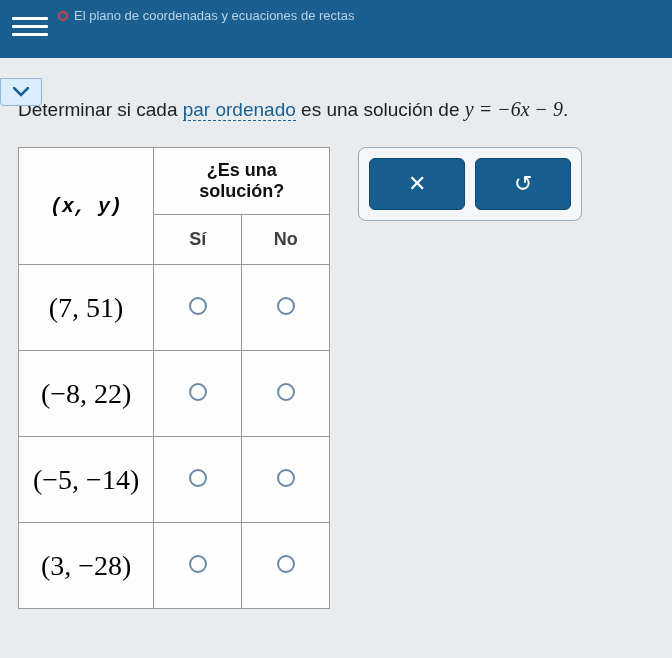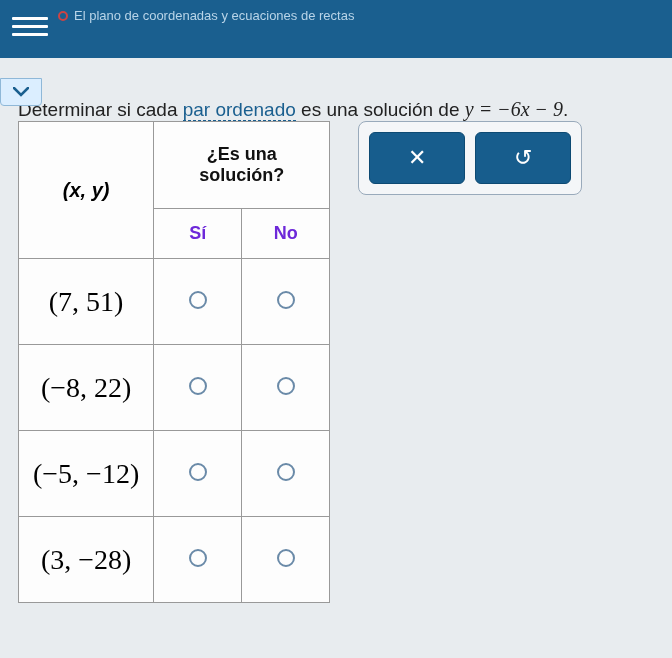--- a/index.html
+++ b/index.html
@@ -69,20 +69,21 @@
       align-items: center;
       justify-content: center;
       cursor: pointer;
     }
     .content {
       padding: 40px 18px 18px 18px;
     }
     .question {
       font-size: 19px;
       color: #222;
+      margin-bottom: 26px;
     }
     .link-term {
       color: #1a5f8f;
       border-bottom: 1px dashed #1a5f8f;
       cursor: pointer;
     }
     .eq {
       font-style: italic;
       font-family: 'Times New Roman', serif;
       font-size: 20px;
@@ -97,31 +98,31 @@
       background: #fdfdfd;
     }
     th, td {
       border: 1px solid #999;
       text-align: center;
       vertical-align: middle;
     }
     .hdr-merged {
       font-size: 18px;
       font-weight: bold;
-      padding: 22px 8px;
+      padding: 12px 8px;
       color: #111;
     }
     .col-hdr {
       font-size: 18px;
       font-weight: bold;
       padding: 14px 8px;
-      color: #6d28d9;
+      color: #404040;
     }
     .pair-hdr {
-      font-family: Liberation Sans, sans-serif;
+      font-family: Liberation Mono, monospace;
       font-style: italic;
       font-size: 20px;
       padding: 30px 8px;
     }
     .pair-cell {
       font-family: 'Times New Roman', serif;
       font-size: 28px;
       padding: 0 14px;
       height: 86px;
       min-width: 130px;
@@ -202,21 +203,21 @@
         <td class="pair-cell">(7, 51)</td>
         <td class="radio-cell"><span class="radio-circle"></span></td>
         <td class="radio-cell"><span class="radio-circle"></span></td>
       </tr>
       <tr>
         <td class="pair-cell">(−8, 22)</td>
         <td class="radio-cell"><span class="radio-circle"></span></td>
         <td class="radio-cell"><span class="radio-circle"></span></td>
       </tr>
       <tr>
-        <td class="pair-cell">(−5, −12)</td>
+        <td class="pair-cell">(−5, −14)</td>
         <td class="radio-cell"><span class="radio-circle"></span></td>
         <td class="radio-cell"><span class="radio-circle"></span></td>
       </tr>
       <tr>
         <td class="pair-cell">(3, −28)</td>
         <td class="radio-cell"><span class="radio-circle"></span></td>
         <td class="radio-cell"><span class="radio-circle"></span></td>
       </tr>
     </tbody>
       </table>

